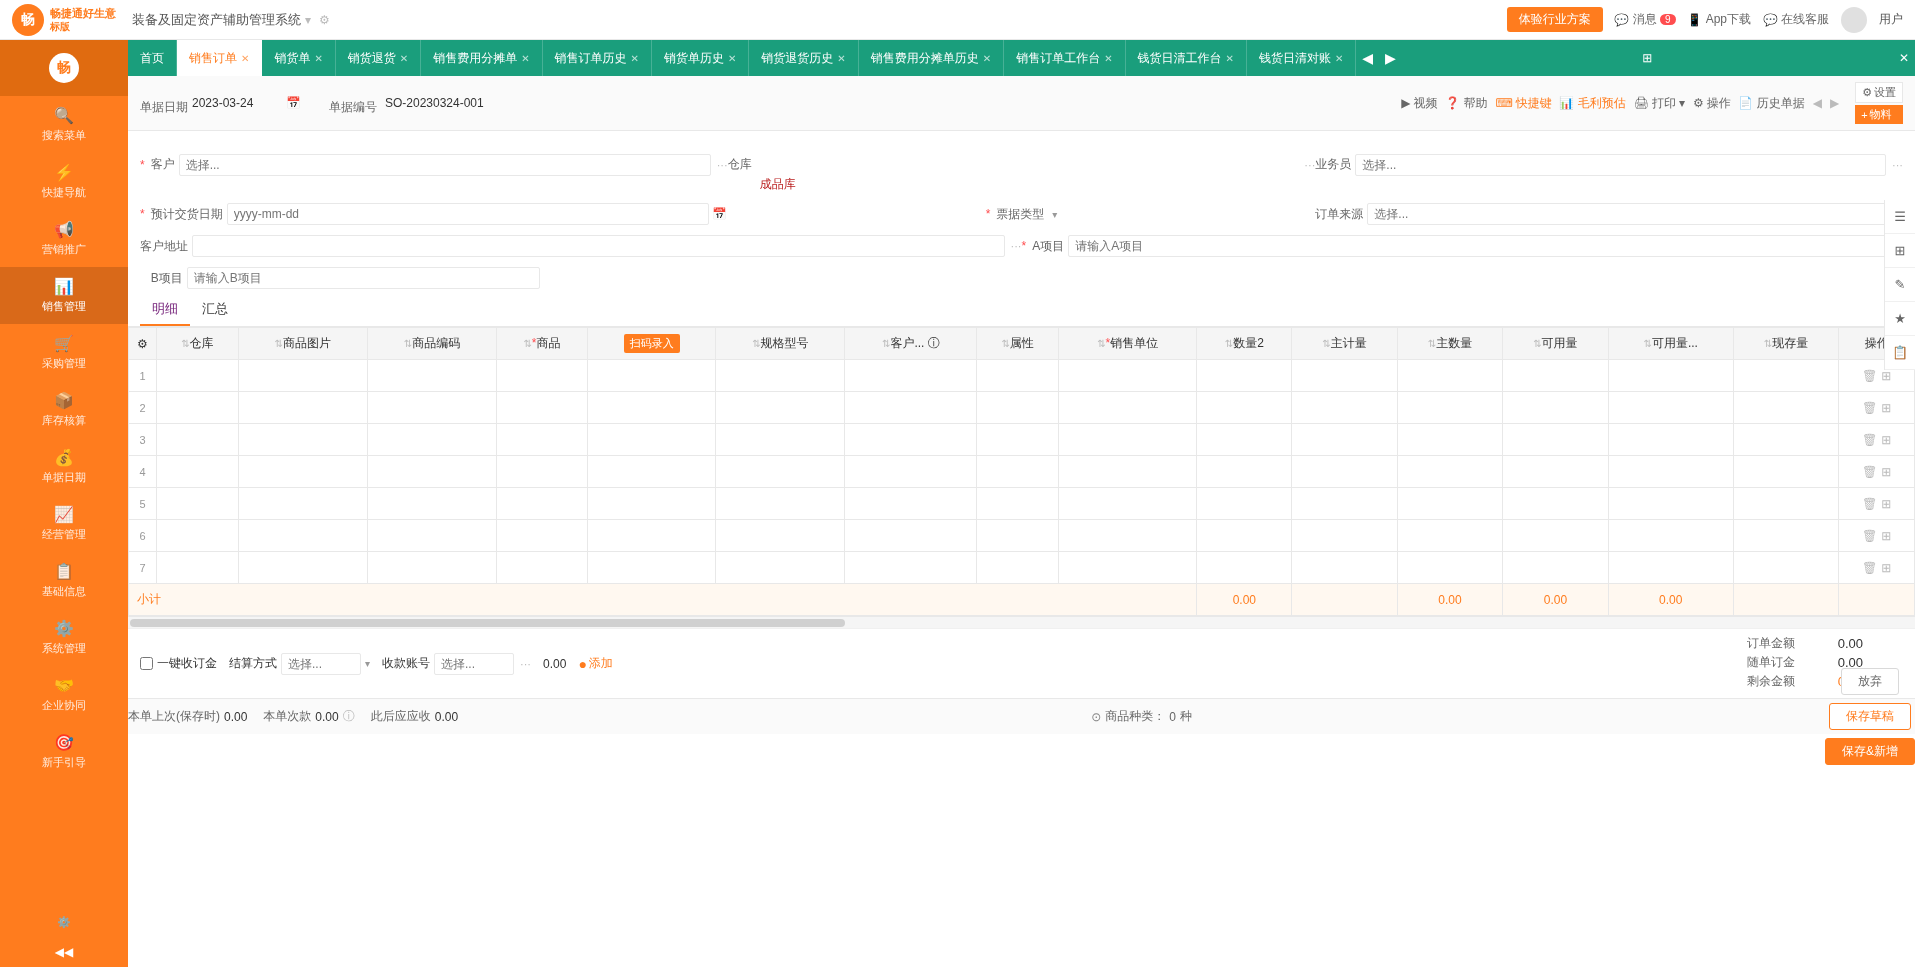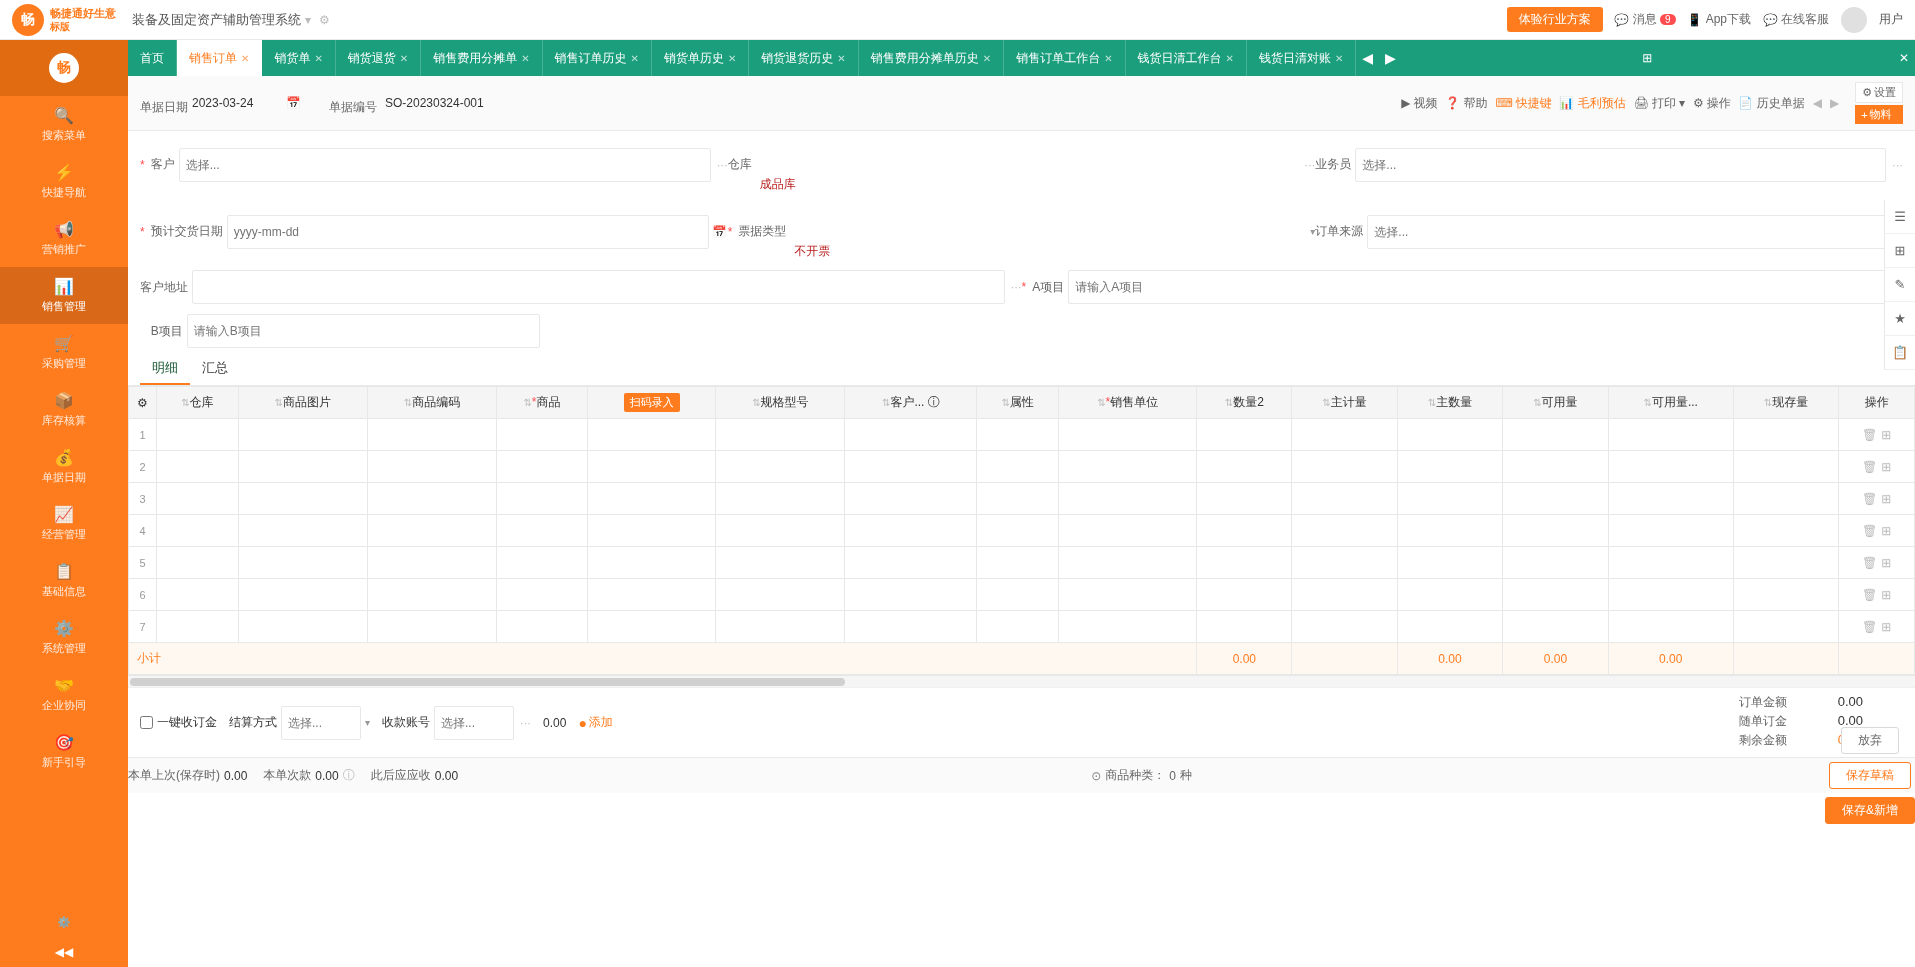--- a/index.html
+++ b/index.html
@@ -51,21 +51,21 @@
     .toolbar-label { color: #666; font-size: 12px; margin-top: 8px; }
     .toolbar-value { color: #333; font-size: 12px; font-weight: 500; }
     .toolbar-actions { display: flex; align-items: center; gap: 8px; margin-left: auto; }
     .toolbar-action-btn { display: flex; align-items: center; gap: 3px; color: #666; cursor: pointer; font-size: 12px; }
     .toolbar-action-btn.orange { color: #ff7c1e; }
 
     
     .table-section { flex: 1; overflow: hidden; }
     .table-tabs { display: flex; padding: 0 12px; border-bottom: 1px solid #e8e8e8; gap: 0; }
     .table-tab { padding: 6px 12px; font-size: 13px; cursor: pointer; border-bottom: 2px solid transparent; }
-    .table-tab.active { color: #14532d; border-bottom-color: #ff7c1e; font-weight: 500; }
+    .table-tab.active { color: #701a75; border-bottom-color: #ff7c1e; font-weight: 500; }
 
     
     .data-table-wrapper { overflow-x: auto; overflow-y: auto; max-height: 320px; }
     .data-table { width: 100%; border-collapse: collapse; font-size: 12px; }
     .data-table th { background: #f5f5f5; border: 1px solid #e8e8e8; padding: 6px 4px; text-align: center; white-space: nowrap; color: #333; font-weight: 500; position: sticky; top: 0; z-index: 1; }
     .data-table td { border: 1px solid #e8e8e8; padding: 4px; text-align: center; height: 32px; }
     .row-num { color: #999; font-size: 11px; }
     .scan-btn { background: #ff7c1e; color: #fff; border: none; padding: 2px 6px; border-radius: 2px; font-size: 11px; cursor: pointer; }
     .sort-icon { color: #bbb; font-size: 10px; }
 
@@ -75,42 +75,42 @@
 
     
     .table-scroll-bar { height: 12px; background: #f5f5f5; border-top: 1px solid #e8e8e8; position: relative; overflow: hidden; }
     .table-scroll-inner { height: 8px; margin: 2px; background: #d0d0d0; border-radius: 4px; width: 40%; }
 
     
     .payment-area { padding: 6px 12px; display: flex; align-items: center; gap: 12px; border-top: 1px solid #f0f0f0; }
     .payment-checkbox { display: flex; align-items: center; gap: 4px; cursor: pointer; }
     .payment-field { display: flex; align-items: center; gap: 4px; }
     .add-btn { color: #ff7c1e; cursor: pointer; display: flex; align-items: center; gap: 2px; }
-    .summary-row { display: flex; justify-content: flex-end; gap: 16px; align-items: flex-start; margin-bottom: 2px; }
+    .summary-row { display: flex; justify-content: flex-end; gap: 8px; align-items: center; margin-bottom: 2px; }
     .summary-label { color: #666; font-size: 12px; }
     .summary-value { color: #333; font-size: 13px; font-weight: 500; min-width: 60px; text-align: right; }
 
     
     .footer-bar { height: 36px; background: #fafafa; border-top: 1px solid #e8e8e8; display: flex; align-items: center; padding: 0 0; gap: 16px; }
     .footer-stat { display: flex; align-items: center; gap: 4px; font-size: 12px; color: #666; }
     .footer-stat .val { color: #333; }
     .footer-actions { margin-left: auto; display: flex; align-items: center; gap: 8px; flex-direction: column; }
     .footer-btn { padding: 4px 16px; border-radius: 3px; border: 1px solid #d9d9d9; background: #fff; cursor: pointer; font-size: 12px; color: #666; }
     .footer-btn.primary { background: #ff7c1e; color: #fff; border-color: #ff7c1e; }
     .footer-btn.secondary { background: #fff; color: #ff7c1e; border-color: #ff7c1e; }
 
     .input-date { border: none; font-size: 12px; color: #333; background: transparent; outline: none; width: 90px; }
     .inline-icon { color: #999; cursor: pointer; font-size: 12px; }
     .select-arrow { color: #999; font-size: 10px; }
 
     .field-row { display: flex; align-items: center; padding: 5px 12px; gap: 0; }
     .field-col { display: flex; align-items: center; flex: 1; gap: 4px; }
     .field-col-label { color: #666; font-size: 12px; white-space: nowrap; }
     .req-star { color: #ff4d4f; margin-right: 2px; }
-    .field-col-input { flex: 1; border: 1px solid #e8e8e8; border-radius: 2px; padding: 9px 6px; font-size: 12px; color: #bbb; background: #fff; min-width: 80px; }
+    .field-col-input { flex: 1; border: 1px solid #e8e8e8; border-radius: 2px; padding: 3px 6px; font-size: 12px; color: #bbb; background: #fff; min-width: 80px; }
     .field-col-value { flex: 1; font-size: 12px; color: #b91c1c; margin-top: 40px; }
     .dots { color: #bbb; cursor: pointer; margin-left: 2px; font-size: 11px; }
   </style>
 </head>
 <body>
 
 <div class="app-container">
 
   <div class="top-bar">
     <div class="logo-area">
@@ -350,21 +350,20 @@
         <div class="field-row">
           <div class="field-col">
             <span class="req-star">*</span>
             <span class="field-col-label">预计交货日期</span>
             <input class="field-col-input" placeholder="yyyy-mm-dd" style="">
             <span class="inline-icon">📅</span>
           </div>
           <div class="field-col" style="justify-content:center;">
             <span class="req-star">*</span>
             <span class="field-col-label">票据类型</span>
-            <span class="field-col-value" style="margin-left:4px;">不开票</span>
             <span class="select-arrow" style="margin-left:4px;">▾</span>
           </div>
           <div class="field-col" style="justify-content:flex-end;">
             <span class="field-col-label">订单来源</span>
             <input class="field-col-input" placeholder="选择..." style="color: rgb(187, 187, 187);">
             <span class="dots">···</span>
           </div>
         </div>
 
         <div class="field-row">

